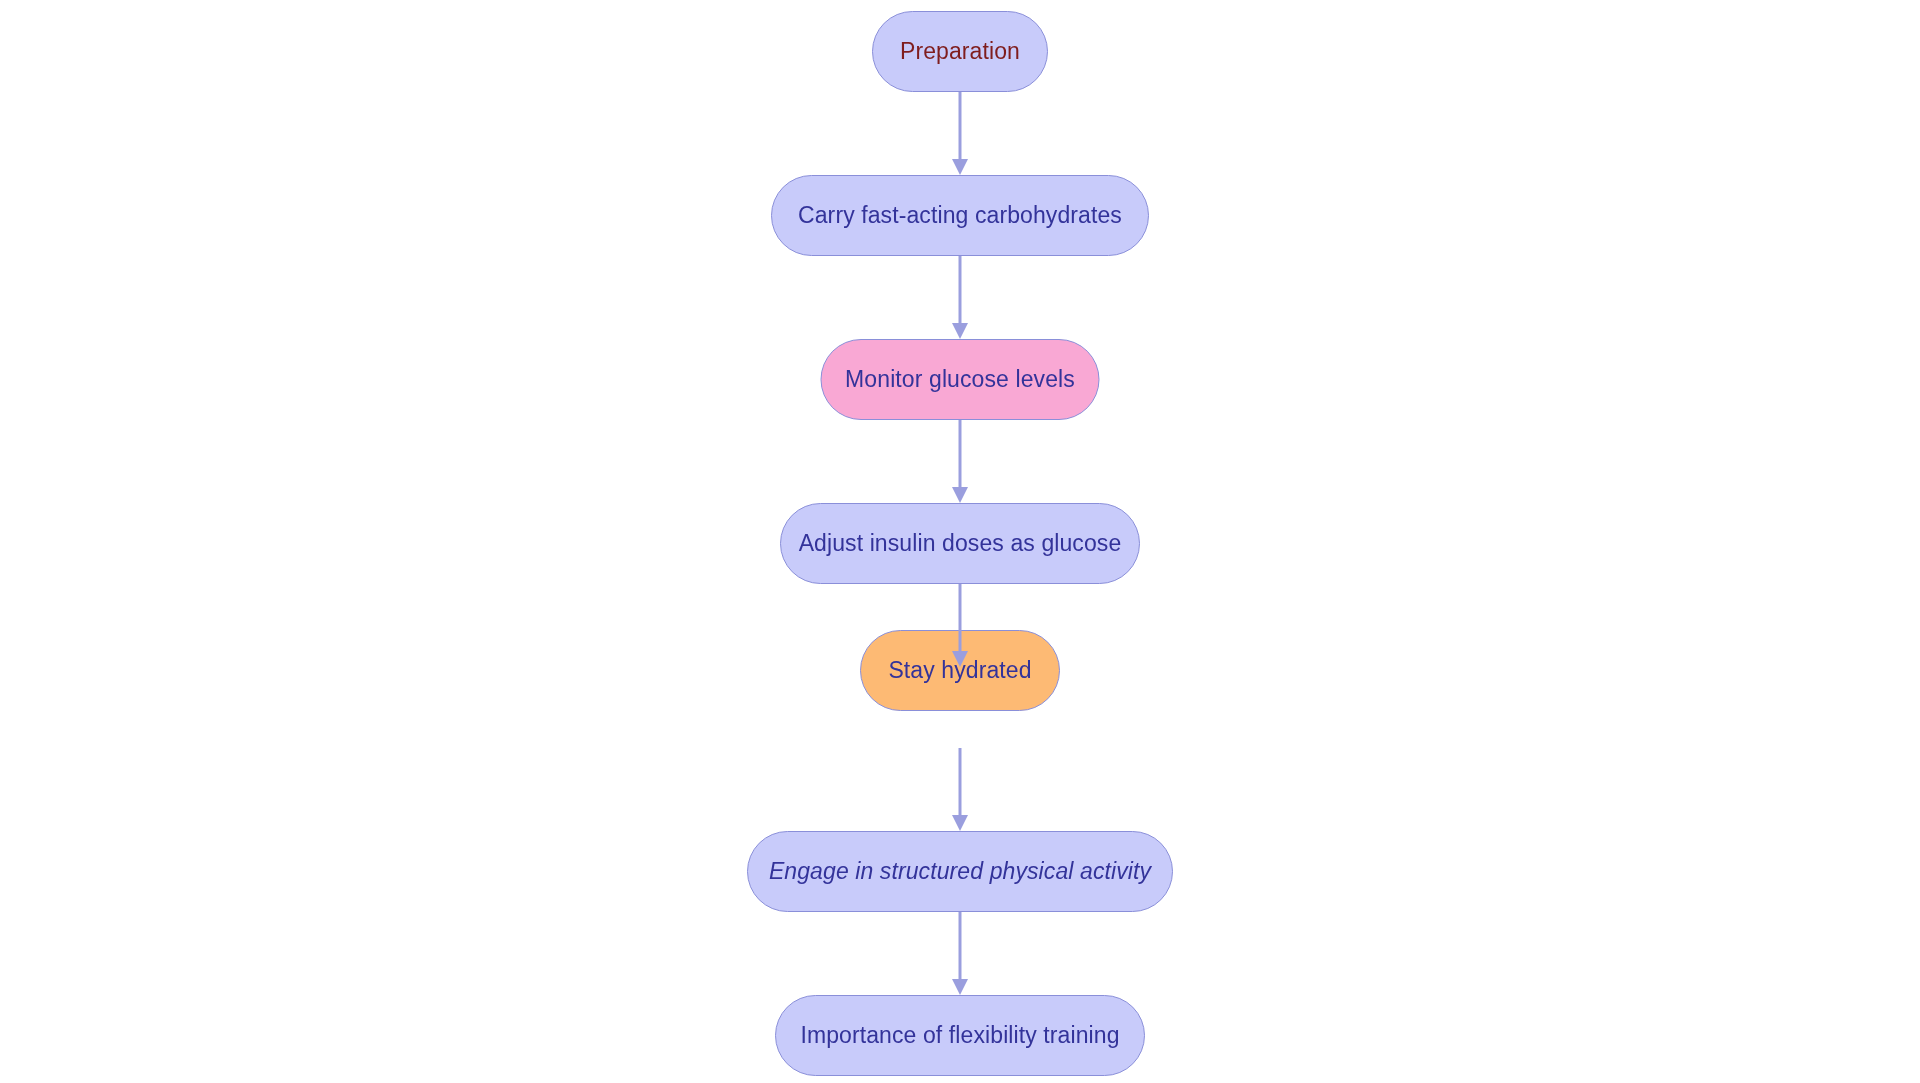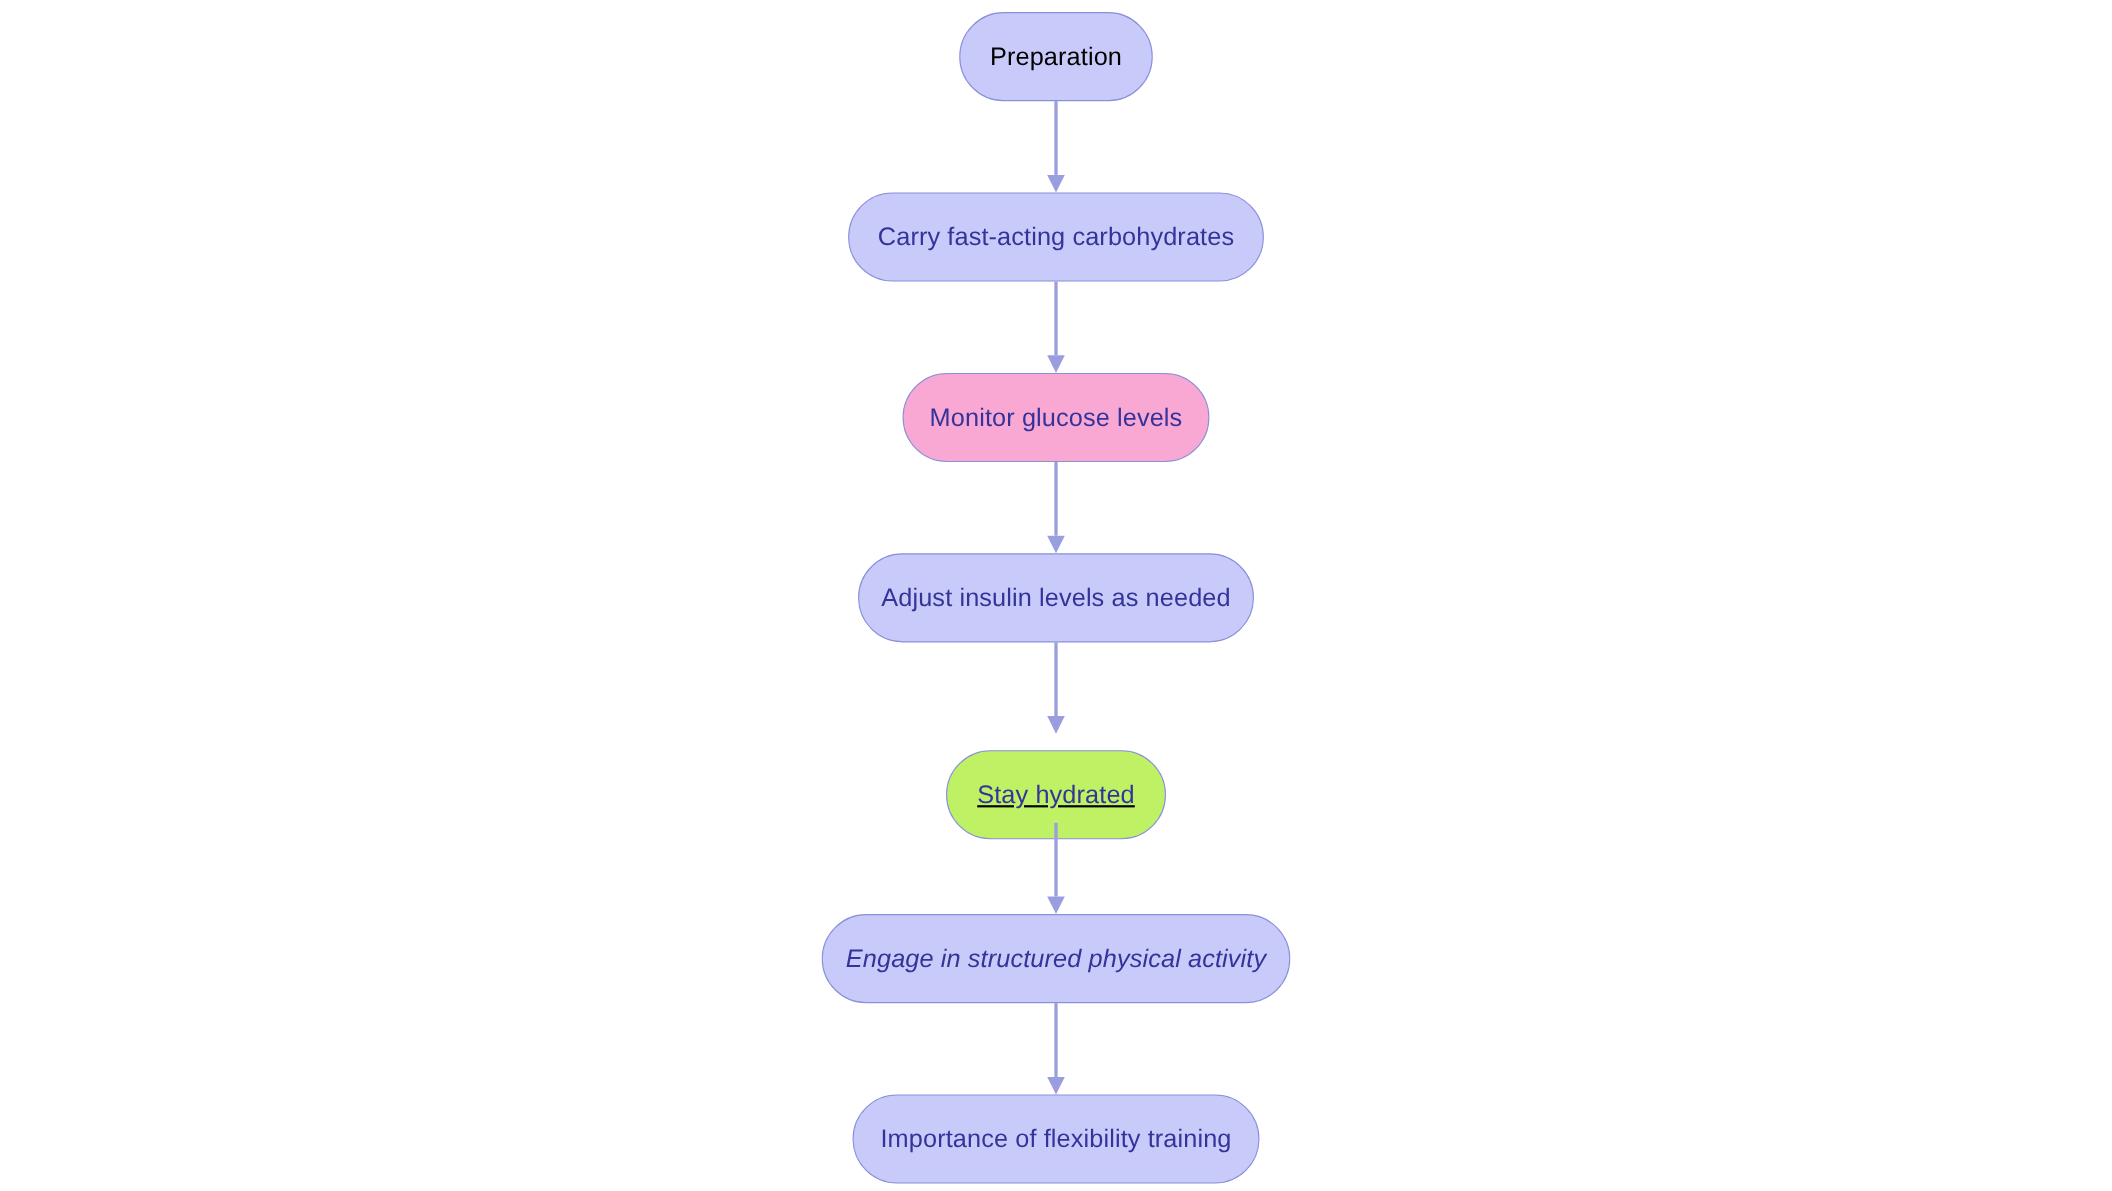--- a/index.html
+++ b/index.html
@@ -57,36 +57,36 @@
     display: block;
     overflow: visible;
   }
 </style>
 </head>
 <body>
 
 <div id="flowchart-canvas" style="background: rgb(255, 255, 255);">
 
   <div class="node" style="width: 176px; top: 11px; background: rgb(200, 203, 250); border-color: rgb(138, 143, 217);">
-    <span class="node-label" style="color: #000000;">Preparation</span>
+    <span class="node-label" style="color: #7f1d1d;">Preparation</span>
   </div>
 
   <div class="node" style="width: 378px; top: 175px; background: rgb(200, 203, 250); border-color: rgb(138, 143, 217); align-items: center;">
     <span class="node-label" style="color: rgb(51, 51, 154);">Carry fast-acting carbohydrates</span>
   </div>
 
   <div class="node" style="width: 279px; top: 339px; background: #f9a8d4; border-color: rgb(138, 143, 217);">
     <span class="node-label" style="color: rgb(51, 51, 154);">Monitor glucose levels</span>
   </div>
 
   <div class="node" style="width: 360px; top: 503px; background: rgb(200, 203, 250); border-color: rgb(138, 143, 217);">
-    <span class="node-label" style="color: rgb(51, 51, 154);">Adjust insulin levels as needed</span>
+    <span class="node-label" style="color: rgb(51, 51, 154);">Adjust insulin doses as glucose</span>
   </div>
 
-  <div class="node" style="width: 200px; top: 682px; background: #bef264; border-color: rgb(138, 143, 217); text-decoration: underline;">
+  <div class="node" style="width: 200px; top: 630px; background: #fdba74; border-color: rgb(138, 143, 217);">
     <span class="node-label" style="color: rgb(51, 51, 154);">Stay hydrated</span>
   </div>
 
   <div class="node" style="width: 426px; top: 831px; background: rgb(200, 203, 250); border-color: rgb(138, 143, 217); font-style: italic;">
     <span class="node-label" style="color: rgb(51, 51, 154);">Engage in structured physical activity</span>
   </div>
 
   <div class="node" style="width: 370px; top: 995px; background: rgb(200, 203, 250); border-color: rgb(138, 143, 217);">
     <span class="node-label" style="color: rgb(51, 51, 154);">Importance of flexibility training</span>
   </div>

